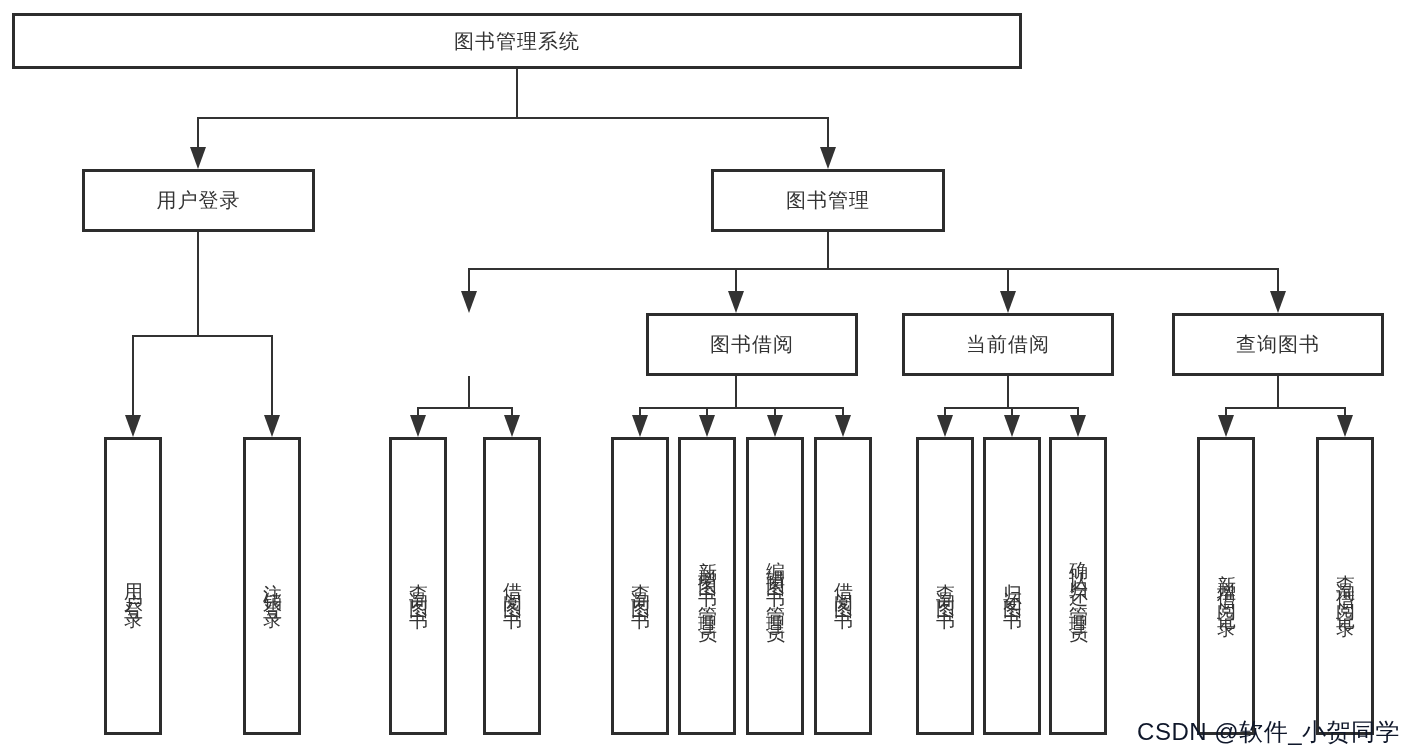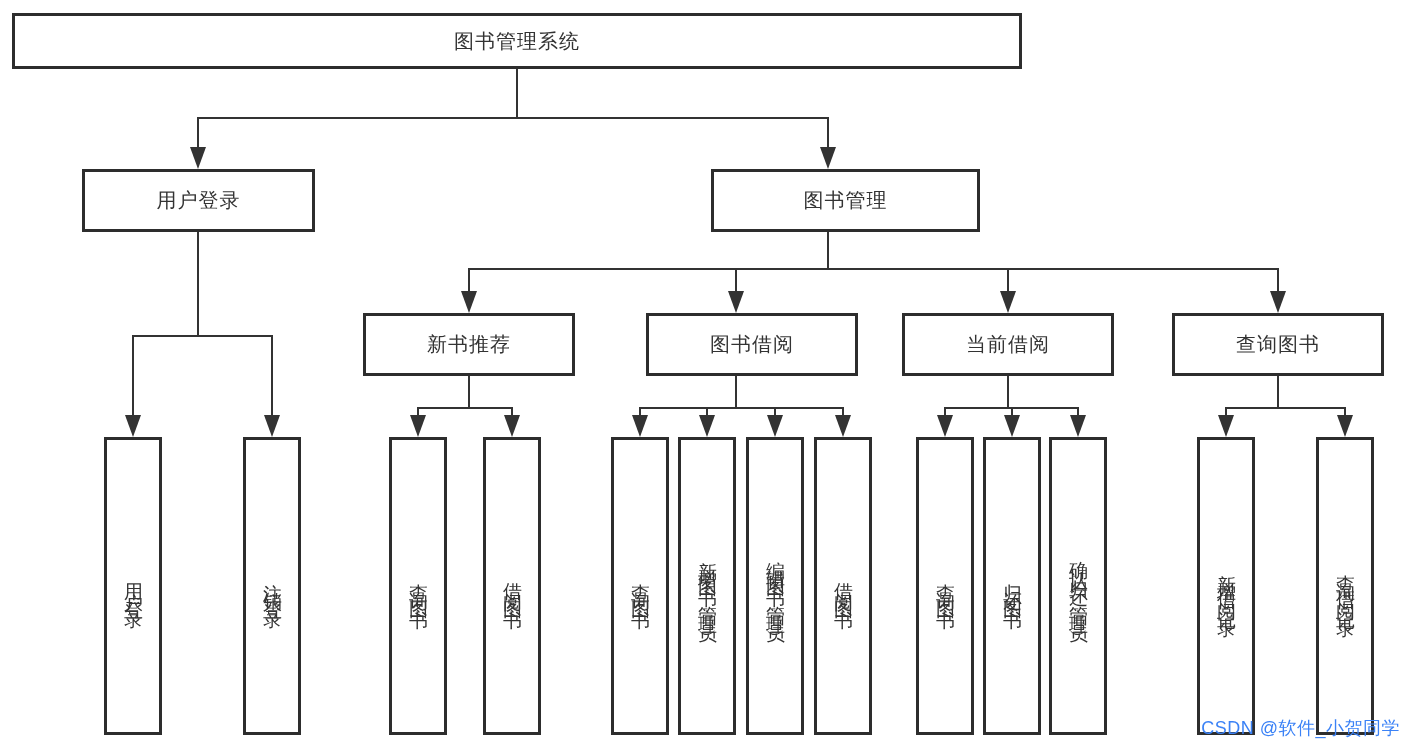--- a/index.html
+++ b/index.html
@@ -15,21 +15,21 @@
     z-index:2;
   }
   .hlabel{font-size:20px;letter-spacing:1px;white-space:nowrap;}
   .leaf .vtext{
     writing-mode:vertical-rl;text-orientation:mixed;
     font-size:19px;line-height:1.1;letter-spacing:9px;
     color:#333333;
   }
   .watermark{
     position:absolute;top:716px;right:5px;z-index:5;
-    font-size:18px;color:#3b82f6;letter-spacing:0.5px;white-space:nowrap;
+    font-size:24px;color:#0f172a;letter-spacing:0.5px;white-space:nowrap;
   }
 </style>
 </head>
 <body>
 
 <div class="stage">
 
   <svg class="connectors" width="1405" height="747" viewBox="0 0 1405 747">
     <defs>
       <marker id="arrowhead" markerUnits="userSpaceOnUse" markerWidth="24" markerHeight="18" refX="18" refY="8" orient="auto">
@@ -80,27 +80,24 @@
     </g>
   </svg>
 
   <div class="node" style="left:12px;top:13px;width:1010px;height:56px">
     <span class="hlabel">图书管理系统</span>
   </div>
 
   <div class="node" style="left:82px;top:169px;width:233px;height:63px">
     <span class="hlabel">用户登录</span>
   </div>
-  <div class="node" style="left:711px;top:169px;width:269px;height:63px">
+  <div class="node" style="left:711px;top:169px;width:234px;height:63px">
     <span class="hlabel">图书管理</span>
   </div>
 
-  <div class="node" style="left:363px;top:313px;width:212px;height:63px">
-    <span class="hlabel">新书推荐</span>
-  </div>
   <div class="node" style="left:646px;top:313px;width:212px;height:63px">
     <span class="hlabel">图书借阅</span>
   </div>
   <div class="node" style="left:902px;top:313px;width:212px;height:63px">
     <span class="hlabel">当前借阅</span>
   </div>
   <div class="node" style="left:1172px;top:313px;width:212px;height:63px">
     <span class="hlabel">查询图书</span>
   </div>
 

